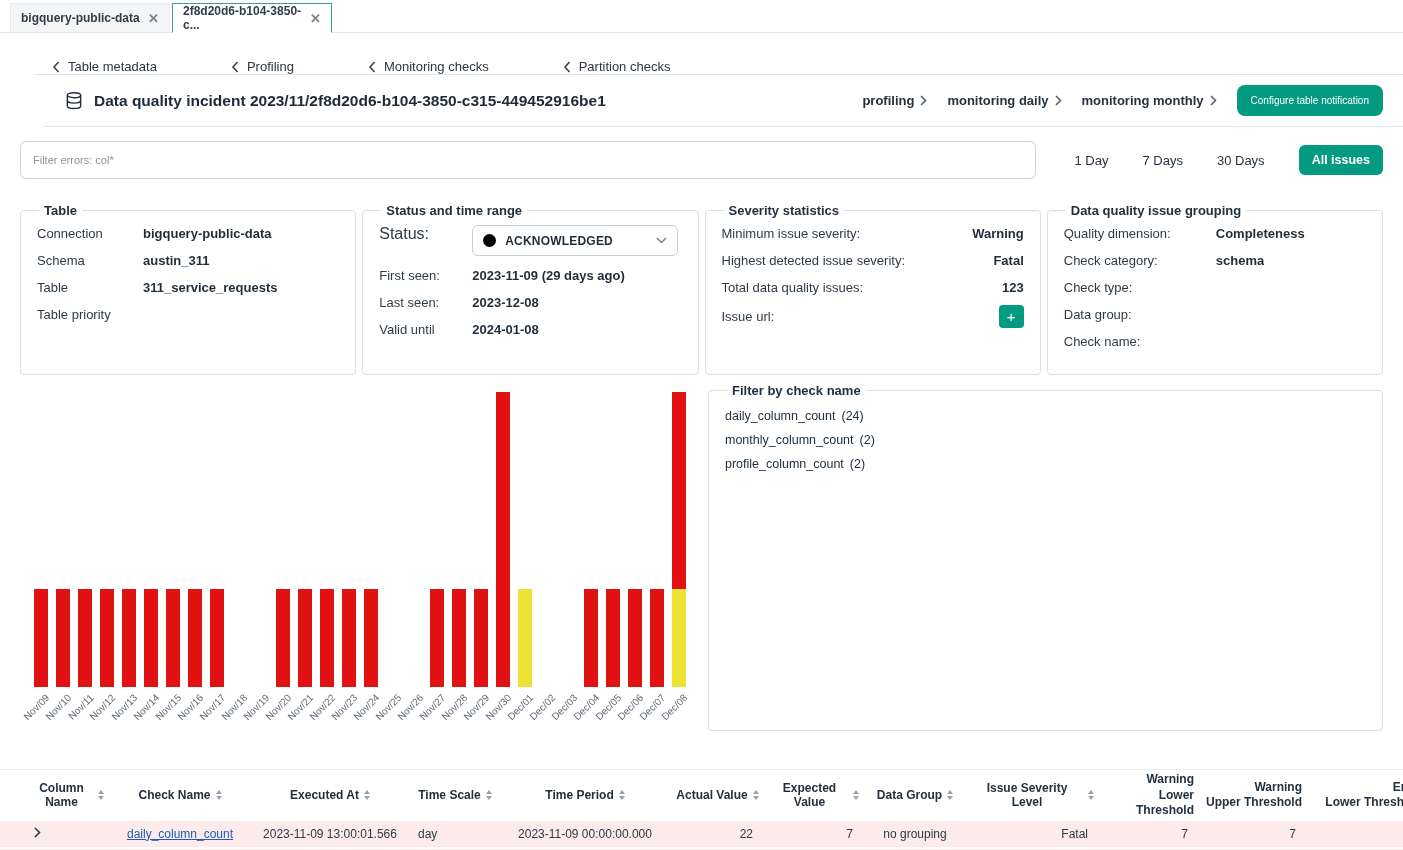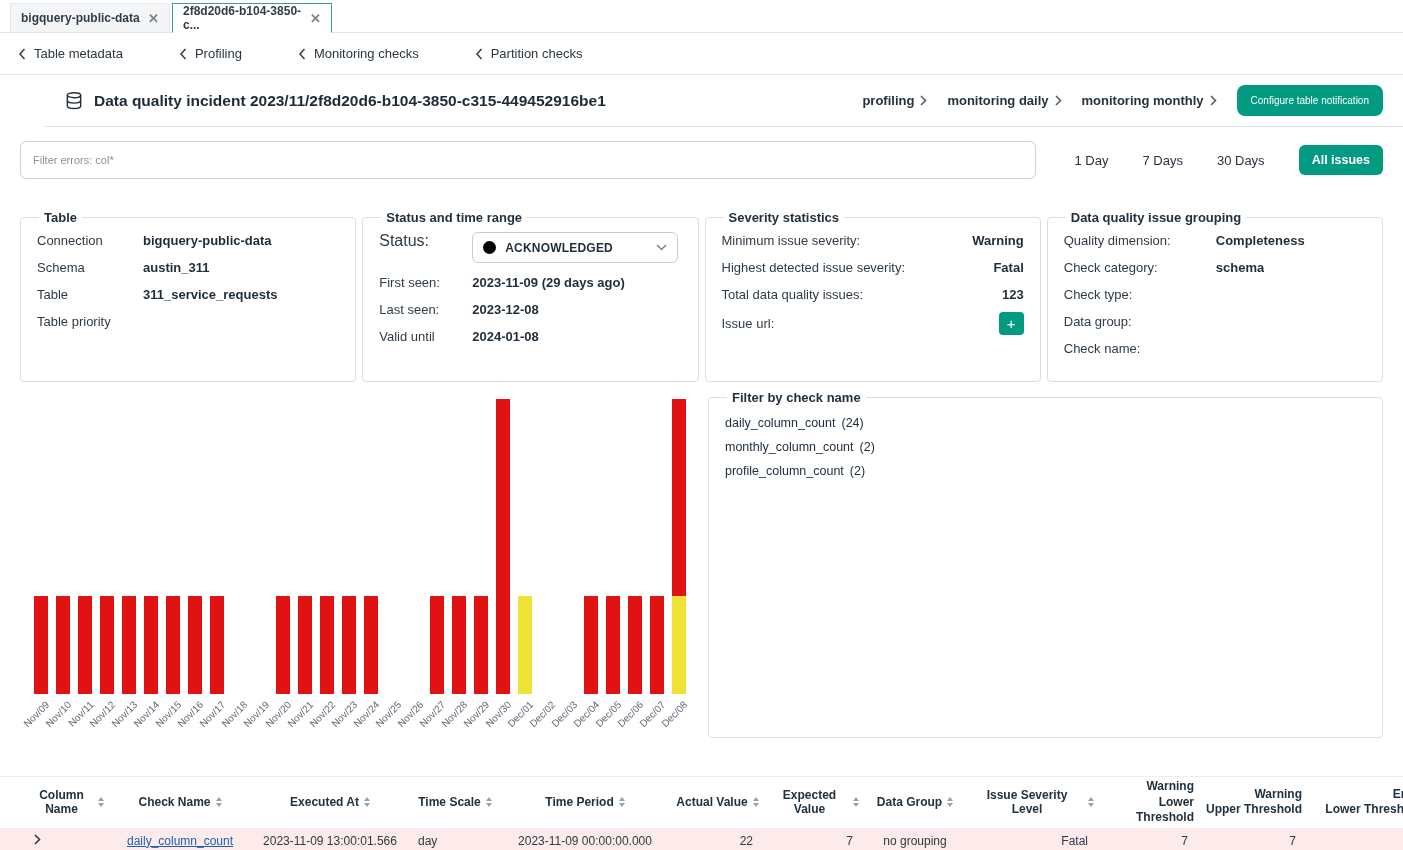--- a/index.html
+++ b/index.html
@@ -11,22 +11,22 @@
     border-bottom:1px solid #e3e6e9; background:#fff; }
   .tab { display:flex; align-items:center; justify-content:space-between;
     width:160px; height:29px; padding:0 10px; margin-right:2px;
     background:#f4f5f6; border:1px solid #e6e8ea; border-bottom:none;
     font-size:12px; font-weight:600; color:#313d49; cursor:pointer; }
   .tab.active { background:#fff; border:1px solid #3aa08d; margin-bottom:-1px;
     height:30px; border-bottom:1px solid #fff; }
   .tab .close { color:#7b858f; font-size:13px; margin-left:8px; cursor:pointer; }
 
   
-  .nav-row { display:flex; align-items:center; height:42px; padding-left:18px;
-    gap:56px; border-bottom:1px solid #e2e5e8; }
+  .nav-row { display:flex; align-items:flex-end; height:42px; padding-left:18px;
+    gap:74px; border-bottom:1px solid #e2e5e8;margin-left:34px; }
   .nav-link { display:flex; align-items:center; gap:8px; font-size:13px;
     color:#2b3642; cursor:pointer; }
 
   
   .hdr { display:flex; align-items:center; height:52px; padding:0 20px;
     border-bottom:1px solid #e2e5e8;margin-left:44px; }
   .hdr-title { font-size:15.5px; font-weight:700; margin-left:10px; color:#1d2b39; }
   .hdr-right { margin-left:auto; display:flex; align-items:center; gap:20px; }
   .hlink { font-size:13px; font-weight:700; color:#243240; display:flex;
     align-items:center; gap:6px; cursor:pointer; }
@@ -40,21 +40,21 @@
     font-family:inherit; }
   .filter-input::placeholder { color:#8a939e; }
   .range-group { display:flex; align-items:center; gap:34px; }
   .range-btn { background:none; border:none; font-size:13px; color:#27333f;
     cursor:pointer; font-family:inherit; }
   .all-issues { background:#029a80; color:#fff; border:none; border-radius:6px;
     padding:8px 13px; font-size:12.5px; font-weight:600; cursor:pointer;
     font-family:inherit; }
 
   
-  .panels-row { display:flex; gap:6px; padding:0 20px; margin-top:21px; }
+  .panels-row { display:flex; gap:6px; padding:0 20px; margin-top:14px; }
   fieldset { border:1px solid #dbdfe3; border-radius:4px; padding:2px 16px 8px;
     background:#fff; min-width:0; }
   .panels-row fieldset { flex:1; height:172px; }
   legend { font-size:13px; font-weight:700; color:#223140; padding:0 5px;
     margin-left:2px; }
   .kv { display:flex; align-items:center; min-height:27px; font-size:13px; }
   .kv-label { color:#2e3b47; flex:none; }
   .kv-value { font-weight:700; color:#1f2d3a; overflow:hidden; white-space:nowrap; }
   .p-table .kv-label { width:106px; }
   .p-status .kv-label { width:93px; }

